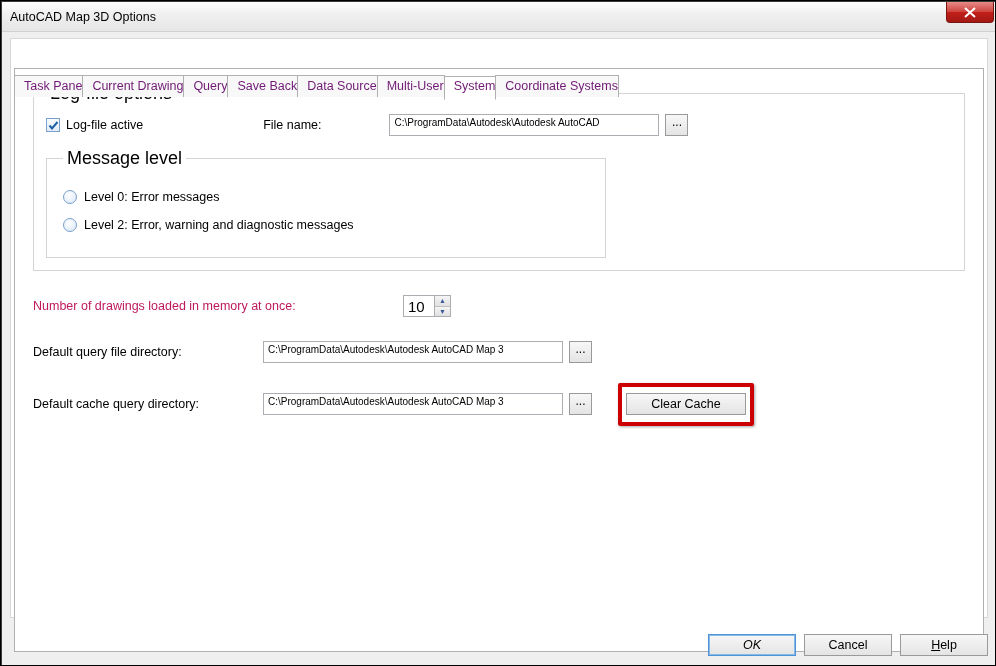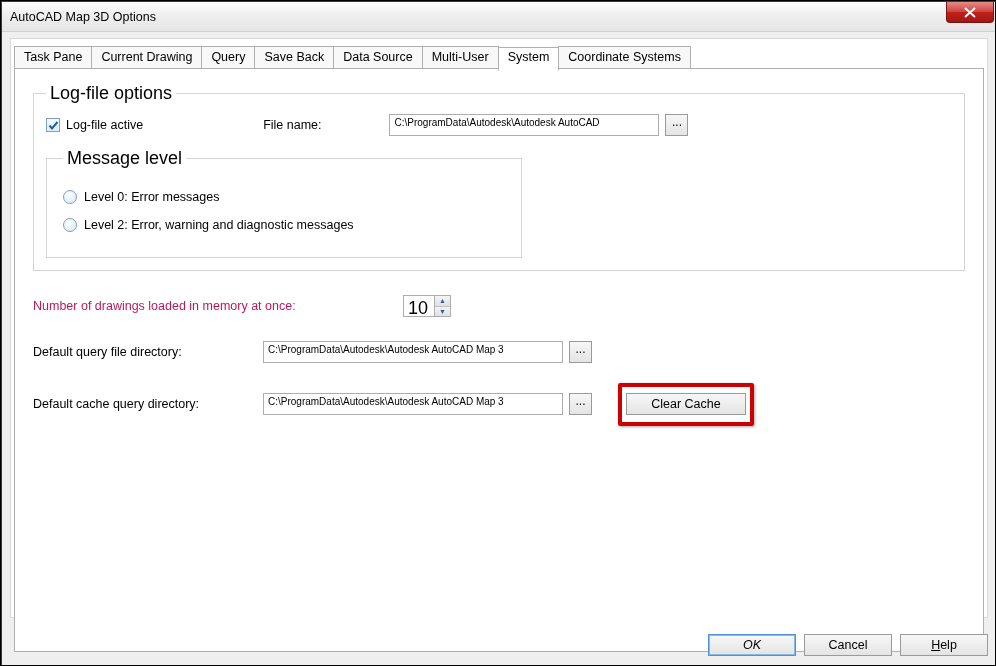--- a/index.html
+++ b/index.html
@@ -58,26 +58,27 @@
 .tab-strip {
   position: absolute;
   left: 12px;
   top: 44px;
   display: flex;
   z-index: 2;
 }
 .tab {
   border: 1px solid #b0b0b0;
   border-bottom: none;
-  padding: 3px 9px 4px 9px;
+  padding: 3px 0 4px 9px;
   background: #f8f8f8;
-  color: #000000;
+  color: #701a75;
   cursor: default;
   margin-right: -1px;
   position: relative;
+  margin-top: 29px;
 }
 .tab.active {
   background: #ffffff;
   border-bottom: 1px solid #fff;
   z-index: 3;
   padding-top: 2px;
   top: 1px;
   margin-bottom: -2px;
 }
 .tab-body {
@@ -155,21 +156,21 @@
 }
 .below-field {
   margin: 24px 18px 0 18px;
   display: flex;
   align-items: center;
 }
 .below-field .lbl { width: 250px; color: #be185d; }
 .spin-wrap { display: flex; }
 .spinbox {
   border: 1px solid #abadb3;
-  height: 22px; width: 32px; padding: 2px 4px; font-size: 18px;
+  height: 22px; width: 32px; padding: 2px 4px; font-size: 15px;
   background: #fff;
 }
 .spin-btns {
   border: 1px solid #abadb3; border-left: none;
   display: flex; flex-direction: column; width: 16px; height: 22px;
 }
 .spin-btns div {
   flex: 1; background: linear-gradient(to bottom,#f5f5f5,#e0e0e0);
   display: flex; align-items: center; justify-content: center;
   font-size: 7px; color: #3a5a9c;
@@ -252,21 +253,21 @@
           </svg>
         </span>
         <label>Log-file active</label>
         <label class="file-label">File name:</label>
         <div class="textbox" style="width:270px;margin-left:68px">C:\ProgramData\Autodesk\Autodesk AutoCAD</div>
         <div class="browse-btn">
             <span>...</span>
           </div>
       </div>
 
-      <fieldset class="msg-level" style="width:476px">
+      <fieldset class="msg-level" style="width:560px">
         <legend>Message level</legend>
         <div class="radio-row">
           <span class="radio"></span>
           <label>Level 0: Error messages</label>
         </div>
         <div class="radio-row">
           <span class="radio"></span>
           <label>Level 2: Error, warning and diagnostic messages</label>
         </div>
       </fieldset>

